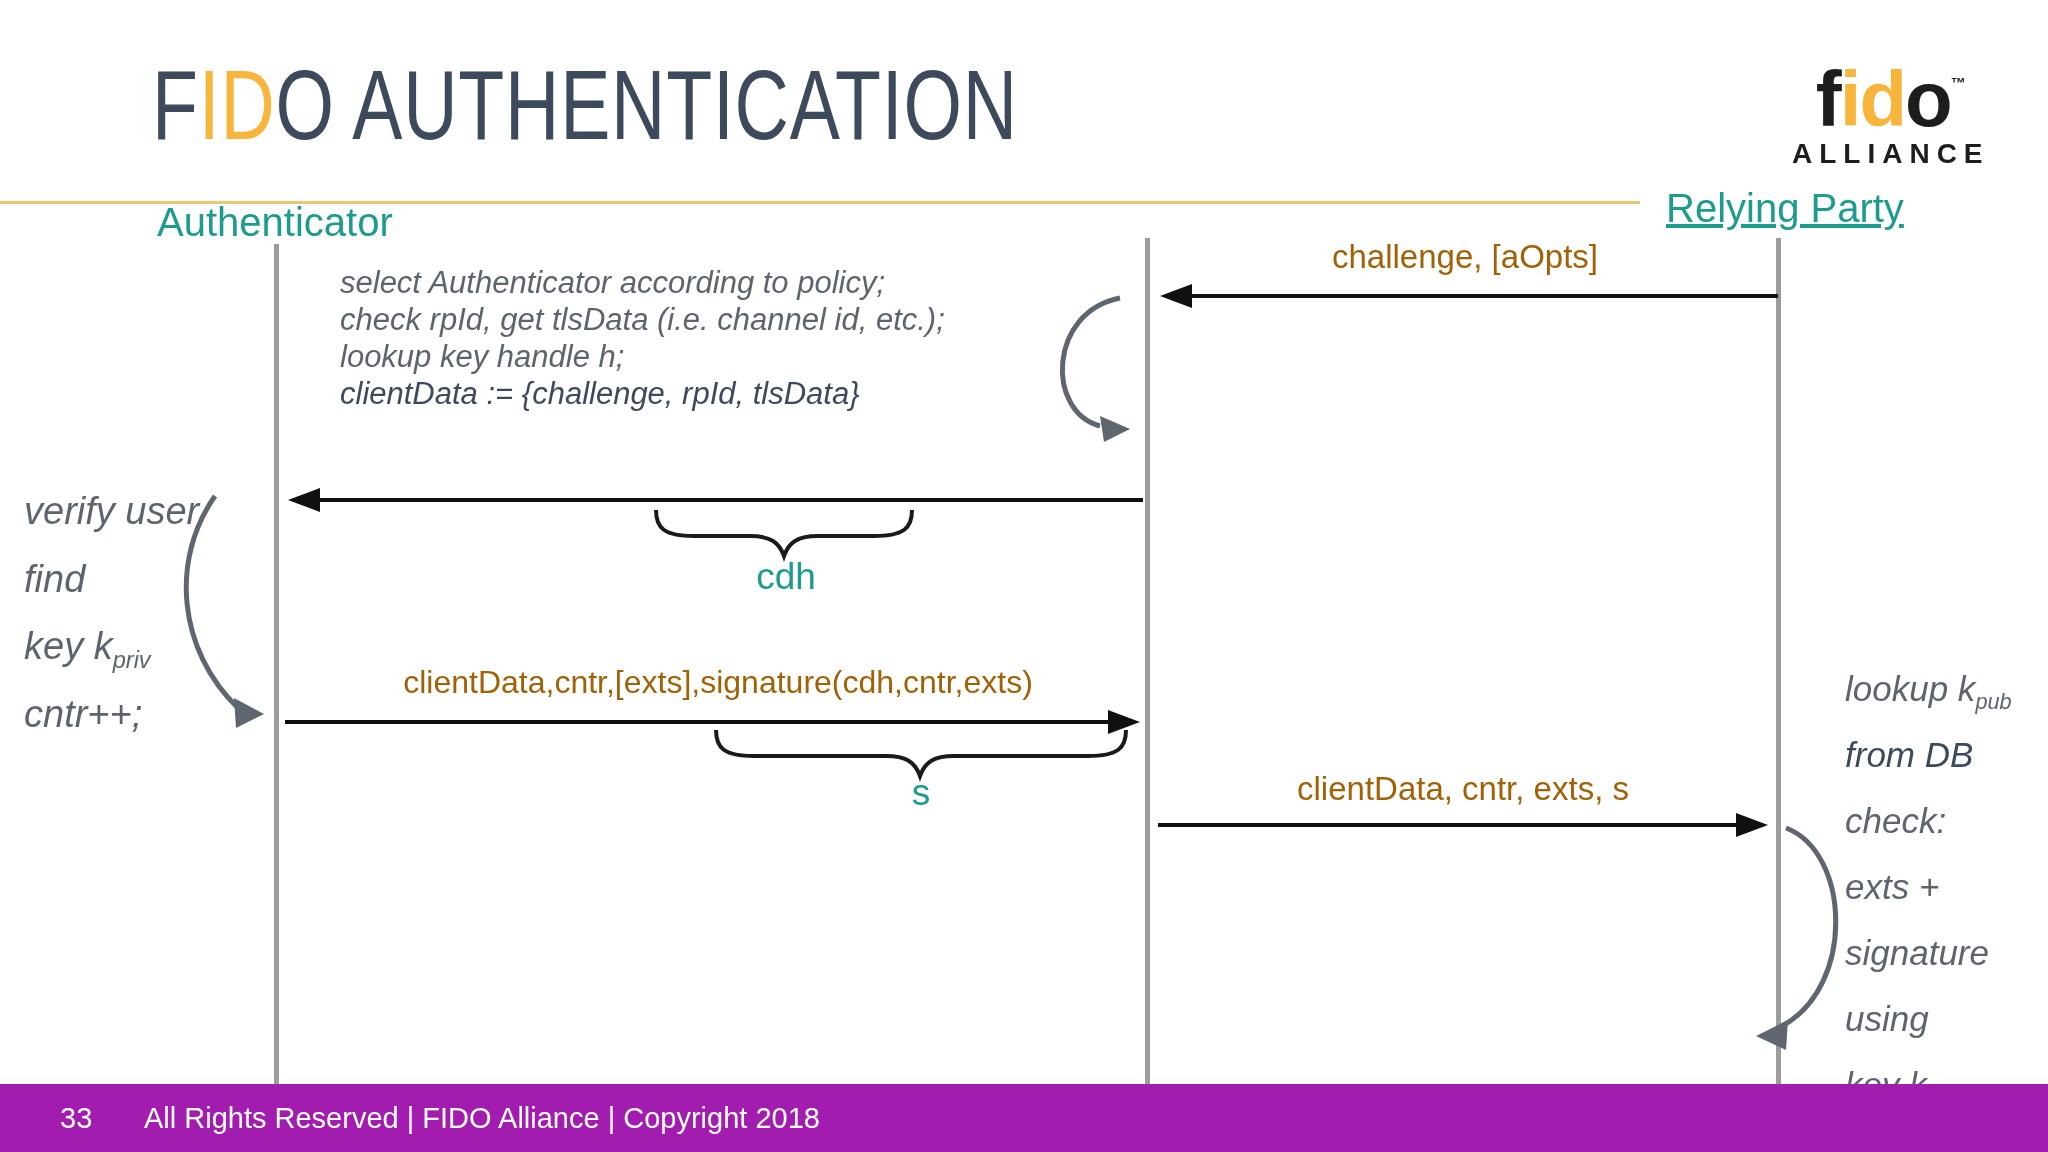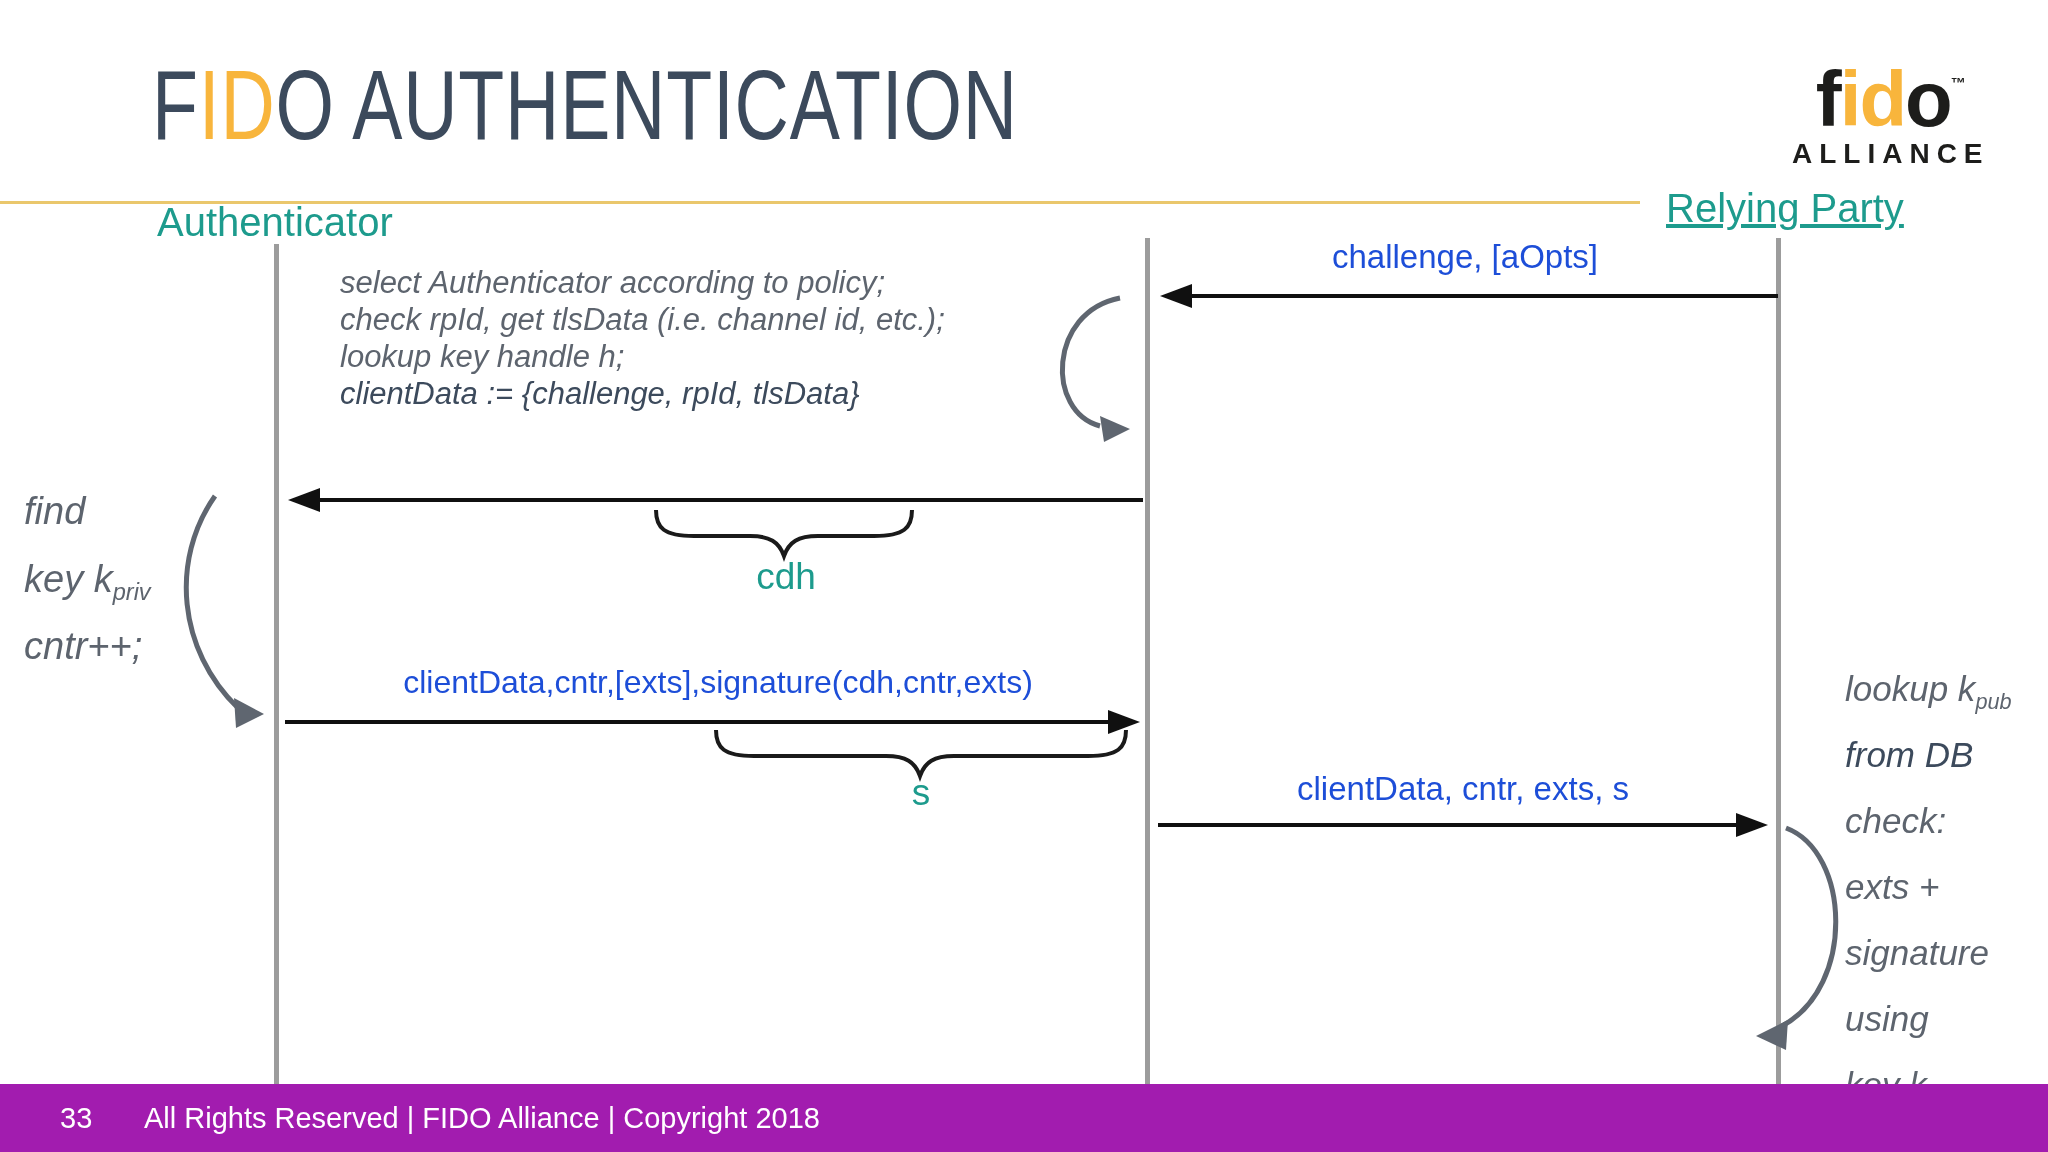--- a/index.html
+++ b/index.html
@@ -37,21 +37,21 @@
   
   .lane-label{
     position:absolute;color:#1D9B8D;font-size:40px;white-space:nowrap;
   }
   .lane-auth{left:157px;top:200px;}
   .lane-rp{left:1666px;top:186px;text-decoration:underline;}
   
   .diagram{position:absolute;left:0;top:0;width:2048px;height:1152px;}
   
   .msg{
-    position:absolute;color:#1d4ed8;text-align:center;white-space:nowrap;
+    position:absolute;color:#a16207;text-align:center;white-space:nowrap;
     font-size:33px;
   }
   .msg-challenge{left:1250px;width:430px;top:238px;}
   .msg-rpid{left:458px;width:500px;top:442px;}
   .msg-sig{left:360px;width:716px;top:664px;font-size:32px;}
   .msg-s4{left:1248px;width:430px;top:770px;}
   .brace-label{
     position:absolute;color:#1D9B8D;text-align:center;font-size:37px;
   }
   .brace-cdh{left:726px;width:120px;top:556px;}
@@ -153,20 +153,21 @@
   <div class="brace-label brace-s">s</div>
 
   <div class="note note-client">
     <div>select Authenticator according to policy;</div>
     <div>check rpId, get tlsData (i.e. channel id, etc.);</div>
     <div>lookup key handle h;</div>
     <div class="emph">clientData := {challenge, rpId, tlsData}</div>
   </div>
 
   <div class="note note-auth">
+    <div><span>verify user</span><sub></sub></div>
     <div><span>find</span><sub></sub></div>
     <div><span>key k</span><sub>priv</sub></div>
     <div><span>cntr++;</span><sub></sub></div>
   </div>
 
   <div class="note note-rp">
     <div><span>lookup k</span><sub>pub</sub></div>
     <div class="emph"><span>from DB</span><sub></sub></div>
     <div><span>check:</span><sub></sub></div>
     <div><span>exts +</span><sub></sub></div>

